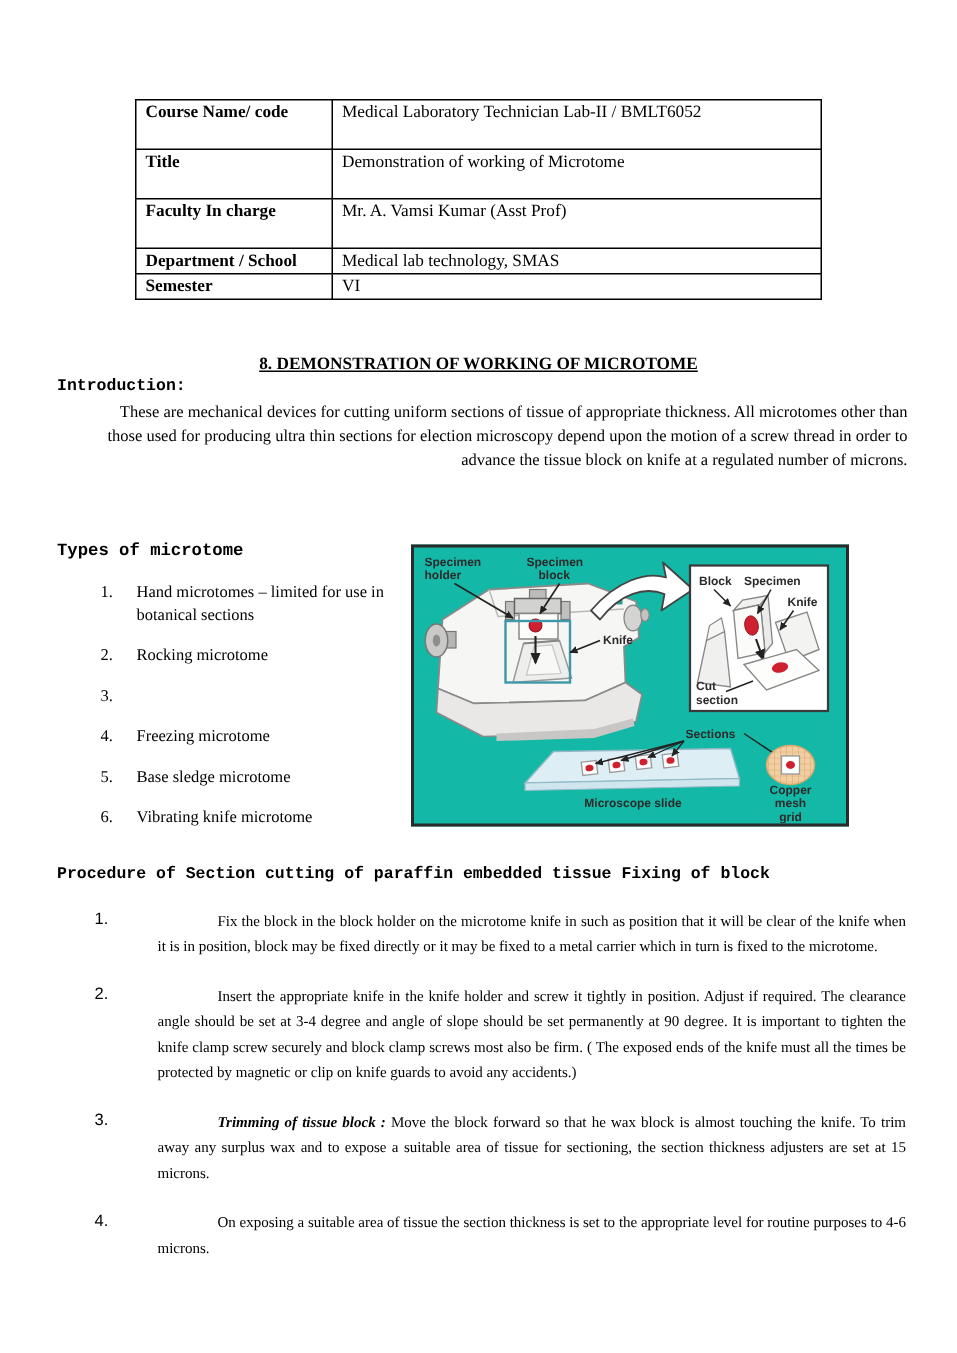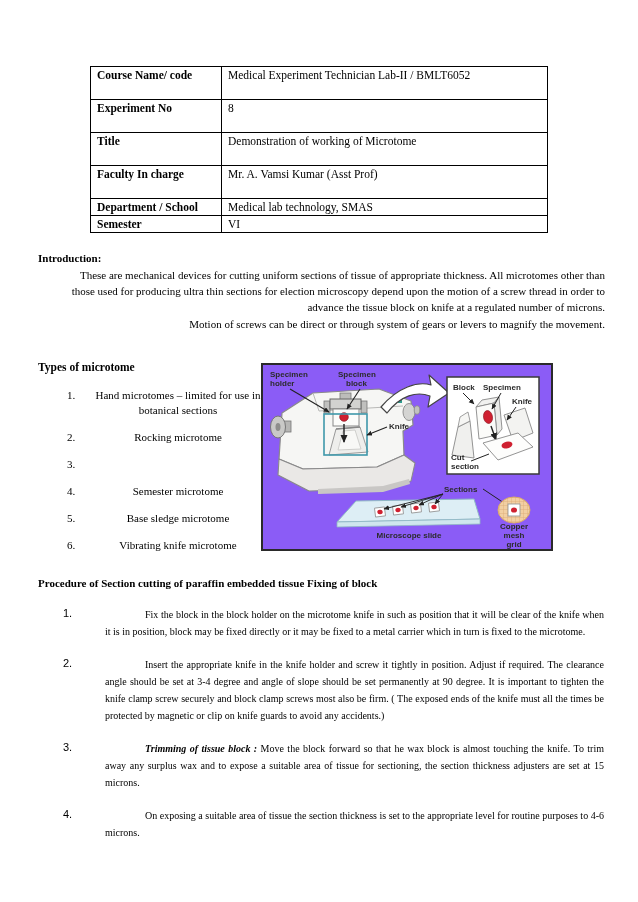--- a/index.html
+++ b/index.html
@@ -1,110 +1,106 @@
 <!DOCTYPE html>
 <html><head>
 <meta charset="utf-8">
 <style>
   html,body{margin:0;padding:0;background:#ffffff;}
   .page{
     position:relative; width:638px; height:902px; background:#ffffff;
     font-family:"Liberation Serif", serif; font-size:11px; color:#000;
     overflow:hidden;
   }
-  .b{font-weight:bold;}
+  .b{font-weight:bold;font-family:Liberation Mono, monospace;}
   
   .info-table{position:absolute; left:90px; top:66px; width:458px; border-collapse:collapse;}
   .info-table td{border:1px solid #000; vertical-align:top; padding:2px 6px; font-size:11.5px;}
   .info-table td.c1{width:118px; font-weight:bold;}
   .info-table tr.tall td{height:28px;}
   .info-table tr.short td{height:12px;}
   
   .heading{position:absolute; left:0; top:237px; width:100%; text-align:center;
     font-weight:bold; font-size:11.5px; text-decoration:underline;}
   
   .intro{position:absolute; left:38px; top:251px; width:567px; line-height:15.5px;}
   .intro p{margin:0; line-height:16.4px;text-align:right;}
   .intro .p1{text-indent:36px;}
   
   .types-heading{position:absolute; left:38px; top:361px; font-size:11.5px;}
   .types-list{position:absolute; left:67px; top:388px; width:206px;}
   .type-item{display:flex; margin-bottom:12px; line-height:15px;}
   .type-item .num{width:24px; flex:none;}
-  .type-item .txt{width:174px;text-align:center;}
-  
-  .figure{position:absolute; left:261px; top:363px; width:292px; height:188px;
-    border:2px solid #2a2a2a; background:#8b5cf6; box-sizing:border-box;}
+  .type-item .txt{width:174px;}
+  
+  .figure{position:absolute; left:274px; top:363px; width:292px; height:188px;
+    border:2px solid #2a2a2a; background:#14b8a6; box-sizing:border-box;}
   .fig-label{font-family:"Liberation Sans", sans-serif; font-size:8px; font-weight:bold; fill:#2b2b2b;}
   .fig-label.mid{text-anchor:middle;}
   
   .proc-heading{position:absolute; left:38px; top:577px; font-size:11px;}
   .proc-list{position:absolute; left:63px; top:606px; width:541px;}
   .step{display:flex; margin-bottom:16px;}
   .step .snum{width:42px; flex:none; font-family:"Liberation Sans", sans-serif; font-size:11px; padding-top:1px;}
   .step .stext{flex:1; text-align:justify; line-height:17px; font-size:10px;}
   .step .prefix{font-weight:bold; font-style:italic;margin-left:40px;}
 </style>
 </head>
 <body>
 
 <div class="page">
 
   <table class="info-table">
     <tbody>
       <tr class="tall">
         <td class="c1">Course Name/ code</td>
-        <td>Medical Experiment Technician Lab-II / BMLT6052</td>
-      </tr>
-      <tr class="tall">
-        <td class="c1">Experiment No</td>
-        <td>8</td>
+        <td>Medical Laboratory Technician Lab-II / BMLT6052</td>
       </tr>
       <tr class="tall">
         <td class="c1">Title</td>
         <td>Demonstration of working of Microtome</td>
       </tr>
       <tr class="tall">
         <td class="c1">Faculty In charge</td>
         <td>Mr. A. Vamsi Kumar (Asst Prof)</td>
       </tr>
       <tr class="short">
         <td class="c1">Department / School</td>
         <td>Medical lab technology, SMAS</td>
       </tr>
       <tr class="short">
         <td class="c1">Semester</td>
         <td>VI</td>
       </tr>
     </tbody>
   </table>
 
+  <div class="heading">8. DEMONSTRATION OF WORKING OF MICROTOME</div>
 
   <div class="intro">
     <div class="b">Introduction:</div>
     <p class="p1">These are mechanical devices for cutting uniform sections of tissue of appropriate thickness. All microtomes other than those used for producing ultra thin sections for election microscopy depend upon the motion of a screw thread in order to advance the tissue block on knife at a regulated number of microns.</p>
-    <p class="p2">Motion of screws can be direct or through system of gears or levers to magnify the movement.</p>
   </div>
 
   <div class="types-heading b">Types of microtome</div>
   <div class="types-list">
     <div class="type-item">
       <span class="num">1.</span>
       <span class="txt">Hand microtomes – limited for use in botanical sections</span>
     </div>
     <div class="type-item">
       <span class="num">2.</span>
       <span class="txt">Rocking microtome</span>
     </div>
     <div class="type-item">
       <span class="num">3.</span>
     </div>
     <div class="type-item">
       <span class="num">4.</span>
-      <span class="txt">Semester microtome</span>
+      <span class="txt">Freezing microtome</span>
     </div>
     <div class="type-item">
       <span class="num">5.</span>
       <span class="txt">Base sledge microtome</span>
     </div>
     <div class="type-item">
       <span class="num">6.</span>
       <span class="txt">Vibrating knife microtome</span>
     </div>
   </div>

